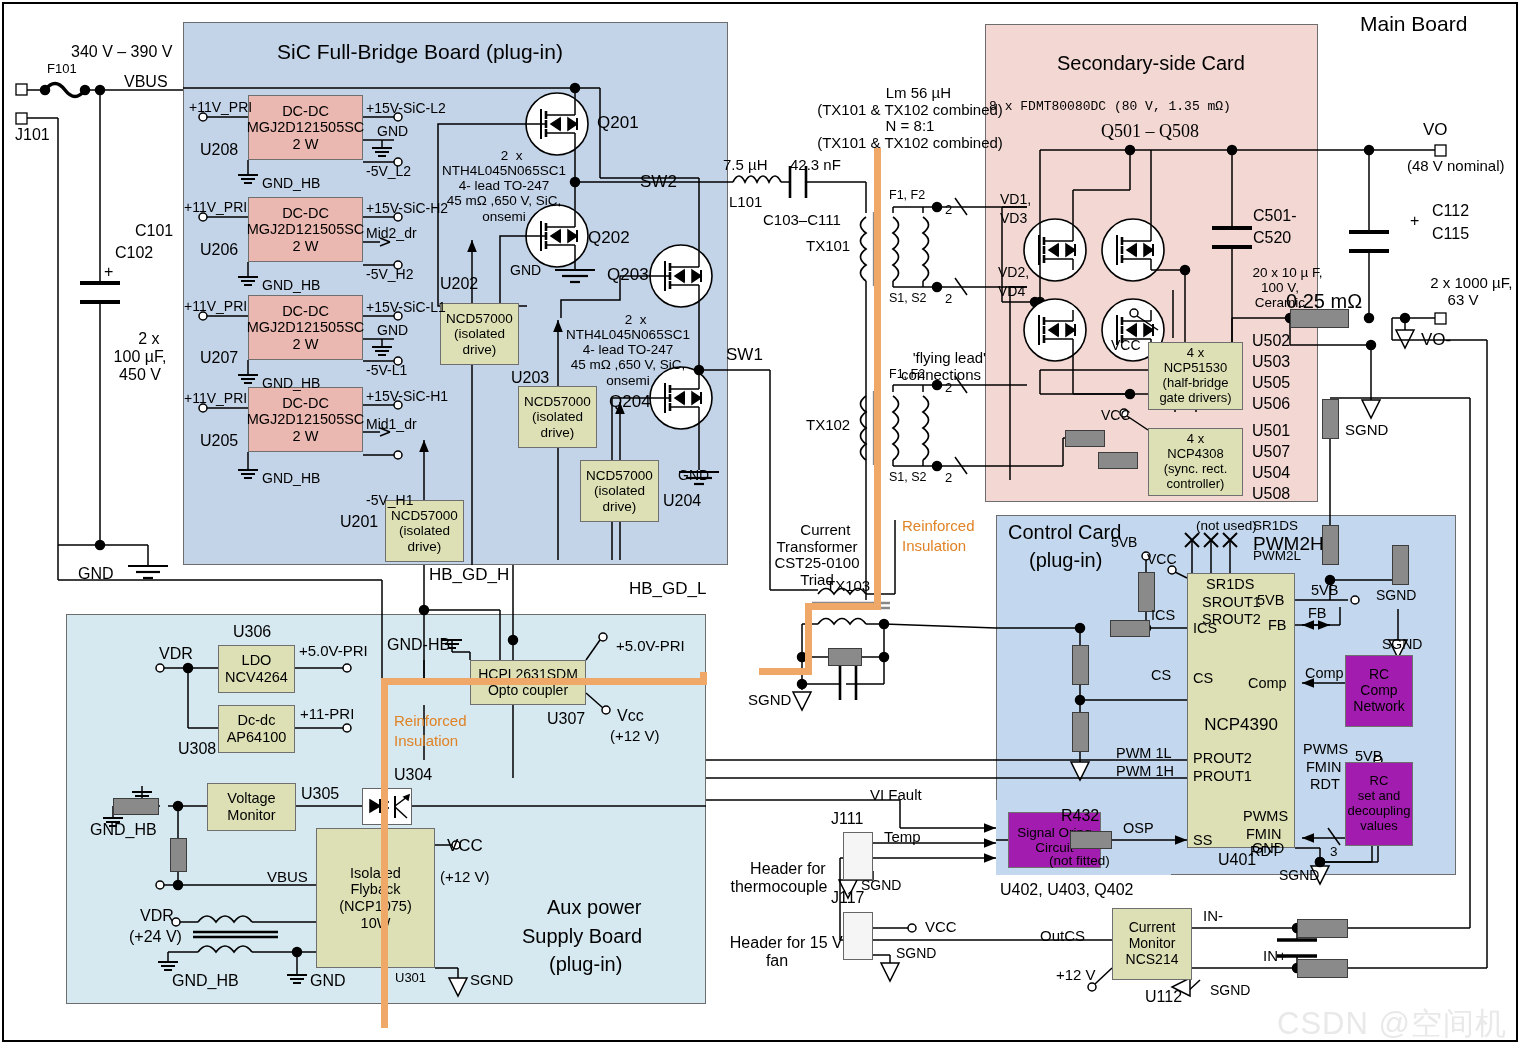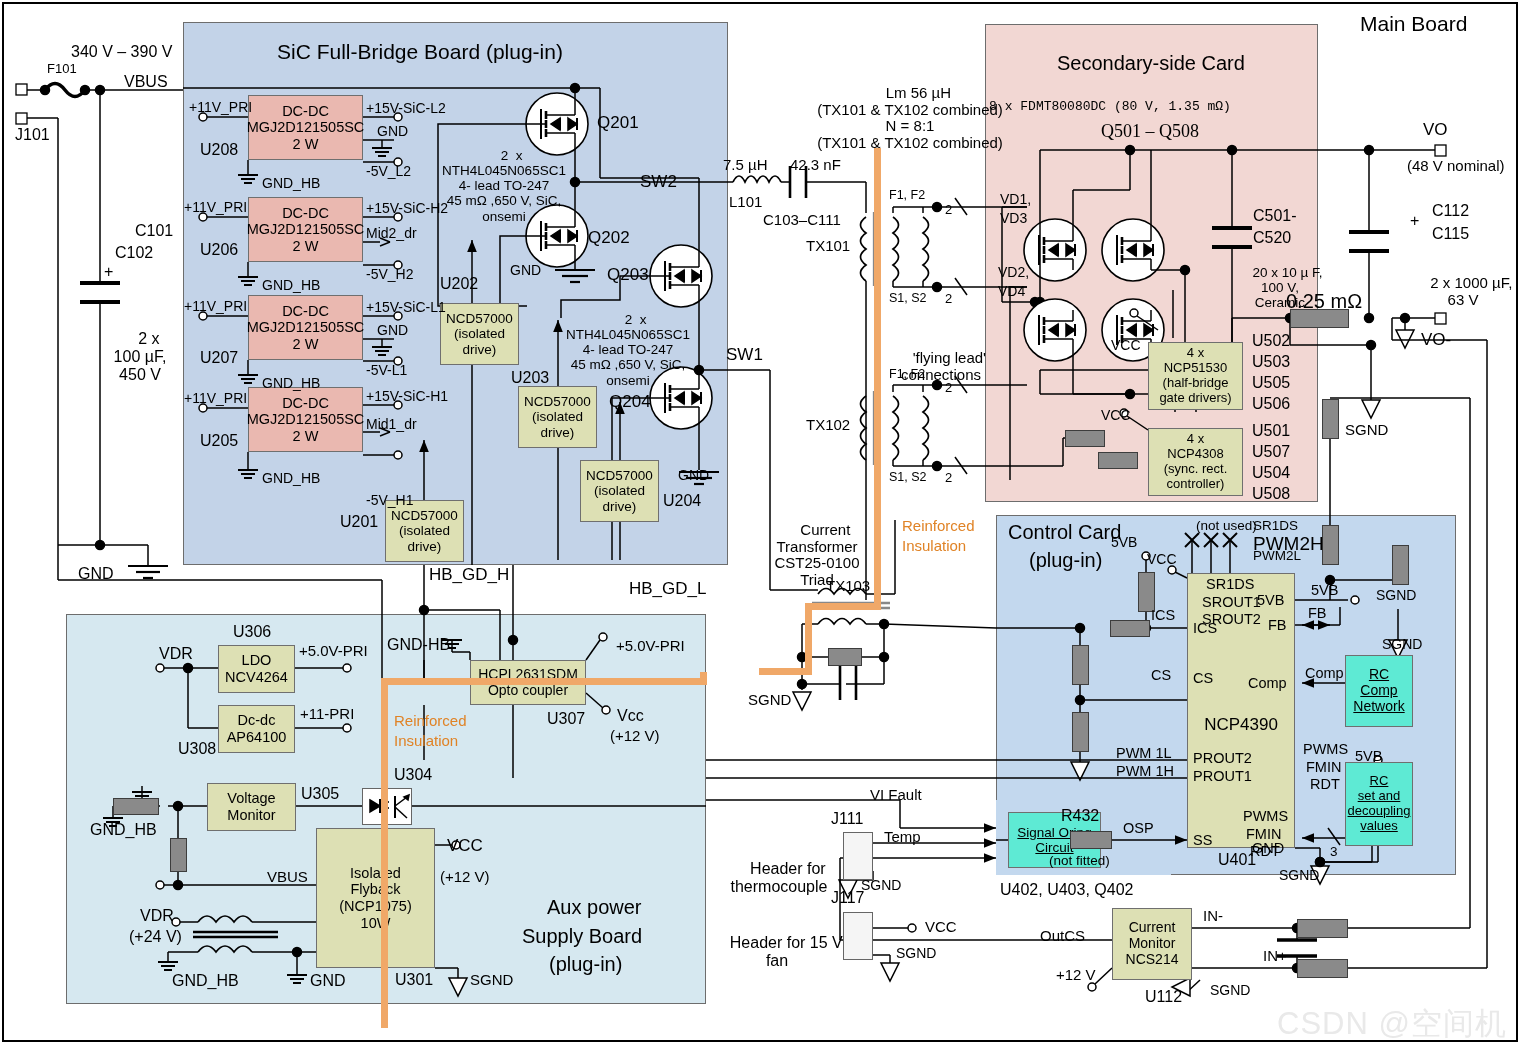--- a/index.html
+++ b/index.html
@@ -7,21 +7,21 @@
   #root{position:relative;width:1535px;height:1048px;background:#ffffff;overflow:hidden;}
   .brd{position:absolute;box-sizing:border-box;}
   .lbl{position:absolute;white-space:pre;line-height:1.12;color:#000;}
   .c{text-align:center;}
   svg{position:absolute;left:0;top:0;}
   .box{position:absolute;box-sizing:border-box;border:1.3px solid #666;}
   .boxtxt{position:absolute;box-sizing:border-box;border:1.3px solid #6f6f6f;display:flex;
           align-items:center;justify-content:center;text-align:center;line-height:1.14;color:#000;}
   .pink{background:#eab8b0;}
   .olive{background:#dde0b4;}
-  .white{background:#5eead4;text-decoration:underline;}
+  .white{background:#a21caf;}
   .res{position:absolute;background:#8a8a8a;border:1.2px solid #3d3d3d;box-sizing:border-box;}
   .wm{position:absolute;color:#e9e9e9;font-size:31px;letter-spacing:1px;}
 </style>
 </head>
 <body>
 
 <div id="root">
 
   <div class="brd" style="left:183px;top:22px;width:545px;height:543px;background:#c3d3e8;border:1.3px solid #6d6d6d;"></div>
   <div class="brd" style="left:985px;top:24px;width:333px;height:478px;background:#f2d7d3;border:1.3px solid #6d6d6d;"></div>
@@ -960,21 +960,21 @@
   <div class="lbl" style="left:300px;top:706px;font-size:15px;">+11-PRI</div>
   <div class="lbl" style="left:301px;top:785px;font-size:16px;">U305</div>
   <div class="lbl" style="left:90px;top:821px;font-size:16px;">GND_HB</div>
   <div class="lbl" style="left:267px;top:869px;font-size:15px;">VBUS</div>
   <div class="lbl" style="left:140px;top:907px;font-size:16px;">VDR</div>
   <div class="lbl" style="left:129px;top:928px;font-size:16px;">(+24 V)</div>
   <div class="lbl" style="left:172px;top:972px;font-size:16px;">GND_HB</div>
   <div class="lbl" style="left:310px;top:972px;font-size:16px;">GND</div>
   <div class="lbl" style="left:447px;top:836px;font-size:17px;">VCC</div>
   <div class="lbl" style="left:440px;top:869px;font-size:15px;">(+12 V)</div>
-  <div class="lbl" style="left:395px;top:971px;font-size:16px;">U301</div>
+  <div class="lbl" style="left:395px;top:971px;font-size:13px;">U301</div>
   <div class="lbl" style="left:470px;top:972px;font-size:15px;">SGND</div>
   <div class="lbl" style="left:394px;top:766px;font-size:16px;">U304</div>
   <div class="lbl" style="left:394px;top:713px;font-size:15px;color:#e08326;">Reinforced</div>
   <div class="lbl" style="left:394px;top:733px;font-size:15px;color:#e08326;">Insulation</div>
   <div class="lbl" style="left:547px;top:710px;font-size:16px;">U307</div>
   <div class="lbl" style="left:387px;top:636px;font-size:16px;">GND-HB</div>
   <div class="lbl" style="left:616px;top:638px;font-size:15px;">+5.0V-PRI</div>
   <div class="lbl" style="left:617px;top:707px;font-size:16px;">Vcc</div>
   <div class="lbl" style="left:610px;top:728px;font-size:15px;">(+12 V)</div>
 

